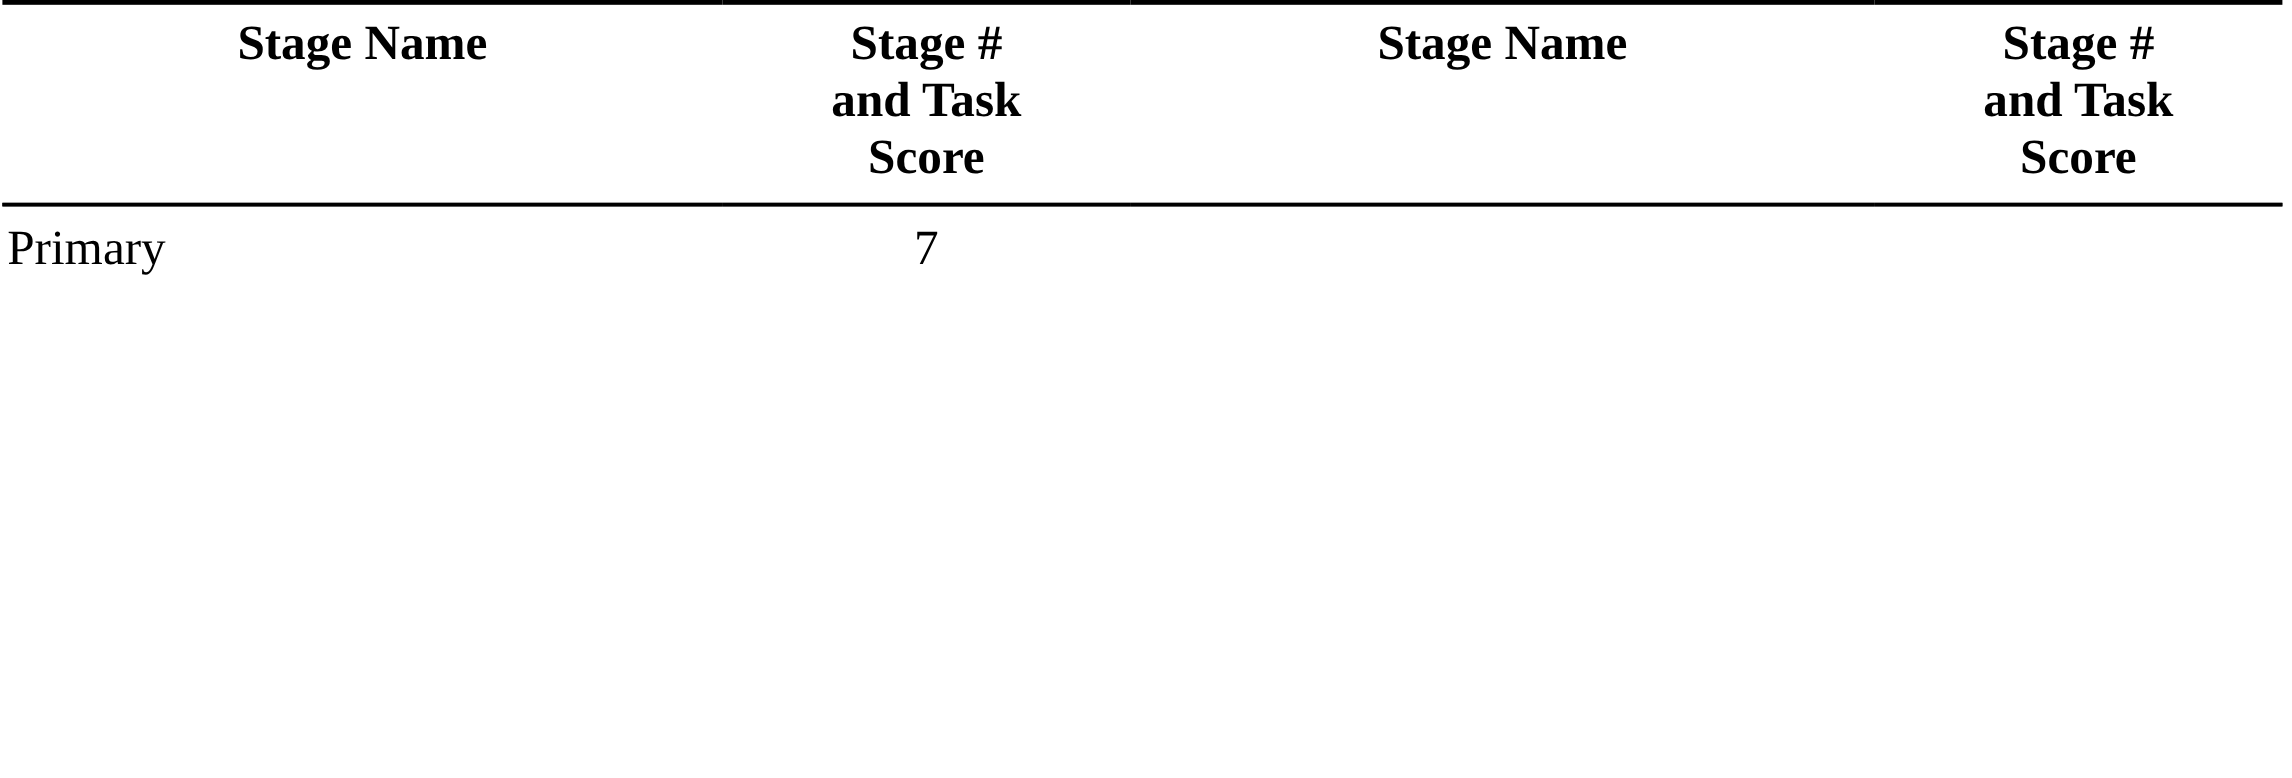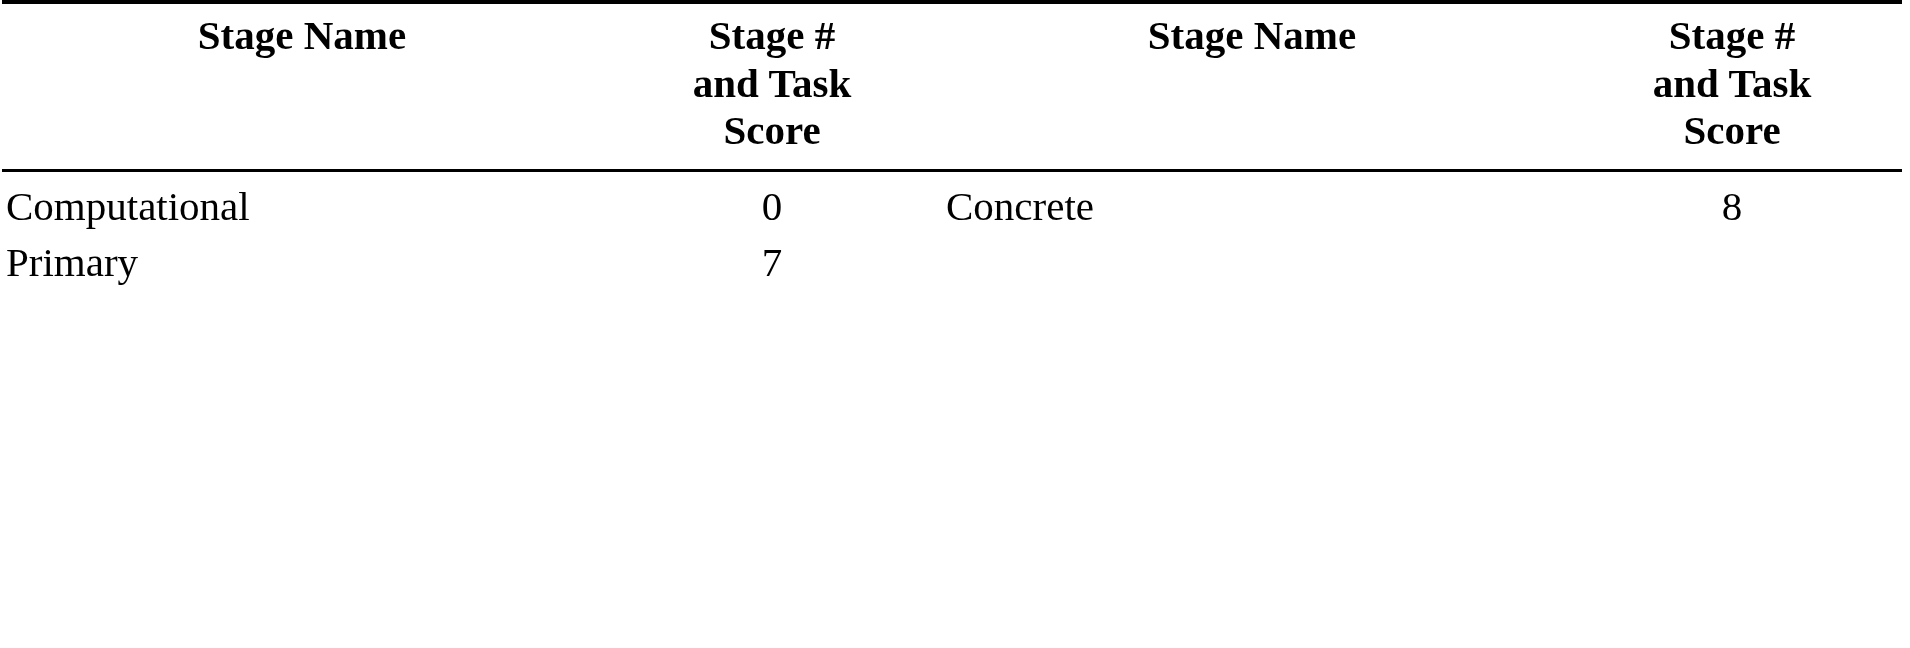--- a/index.html
+++ b/index.html
@@ -87,26 +87,20 @@
         </th>
         <th>
           <span class="hdr-line">Stage #</span>
           <span class="hdr-line">and Task</span>
           <span class="hdr-line">Score</span>
         </th>
       </tr>
     </thead>
     <tbody>
       <tr>
-        <td class="name-cell">Computational</td>
-        <td class="score-cell">0</td>
-        <td class="name-cell">Concrete</td>
-        <td class="score-cell">8</td>
-      </tr>
-      <tr>
         <td class="name-cell">Primary</td>
         <td class="score-cell">7</td>
         <td class="name-cell"></td>
         <td class="score-cell"></td>
       </tr>
     </tbody>
   </table>
 </div>
 
 </body></html>

